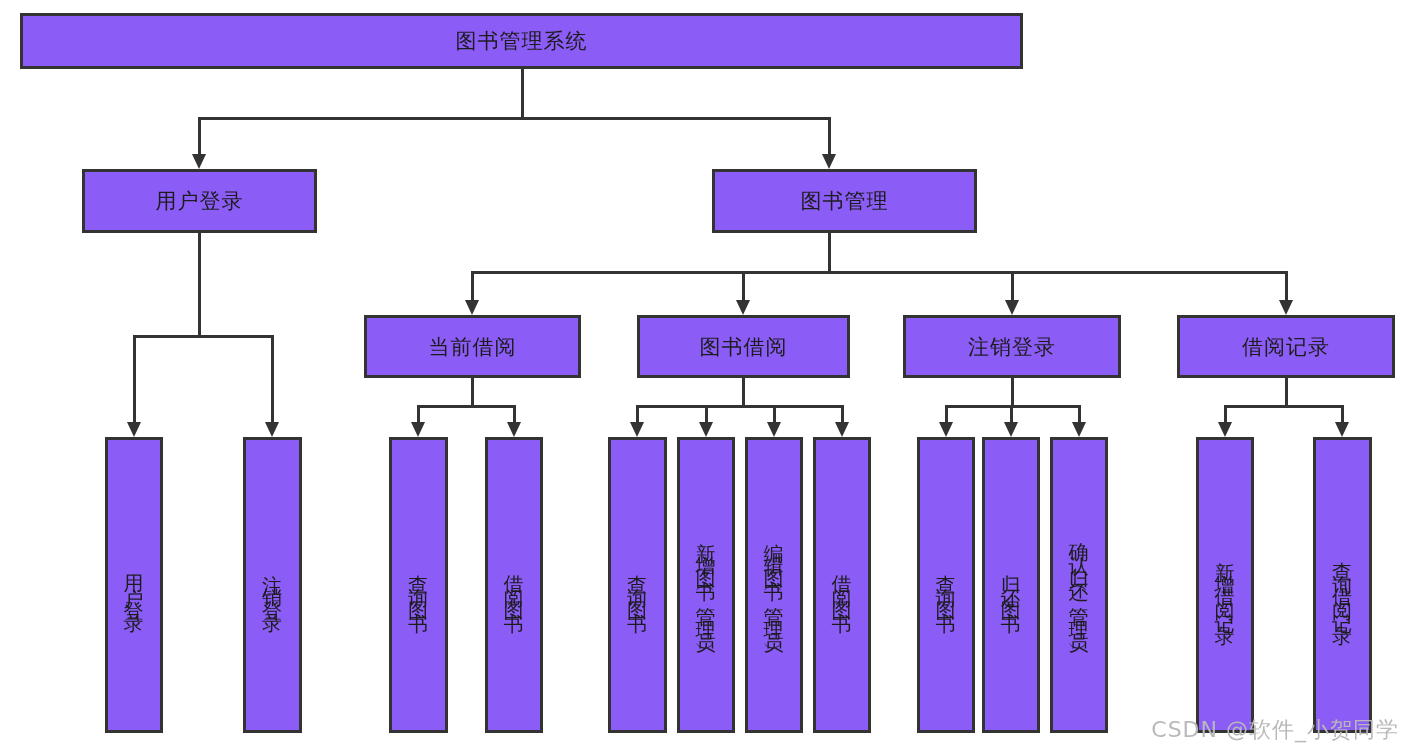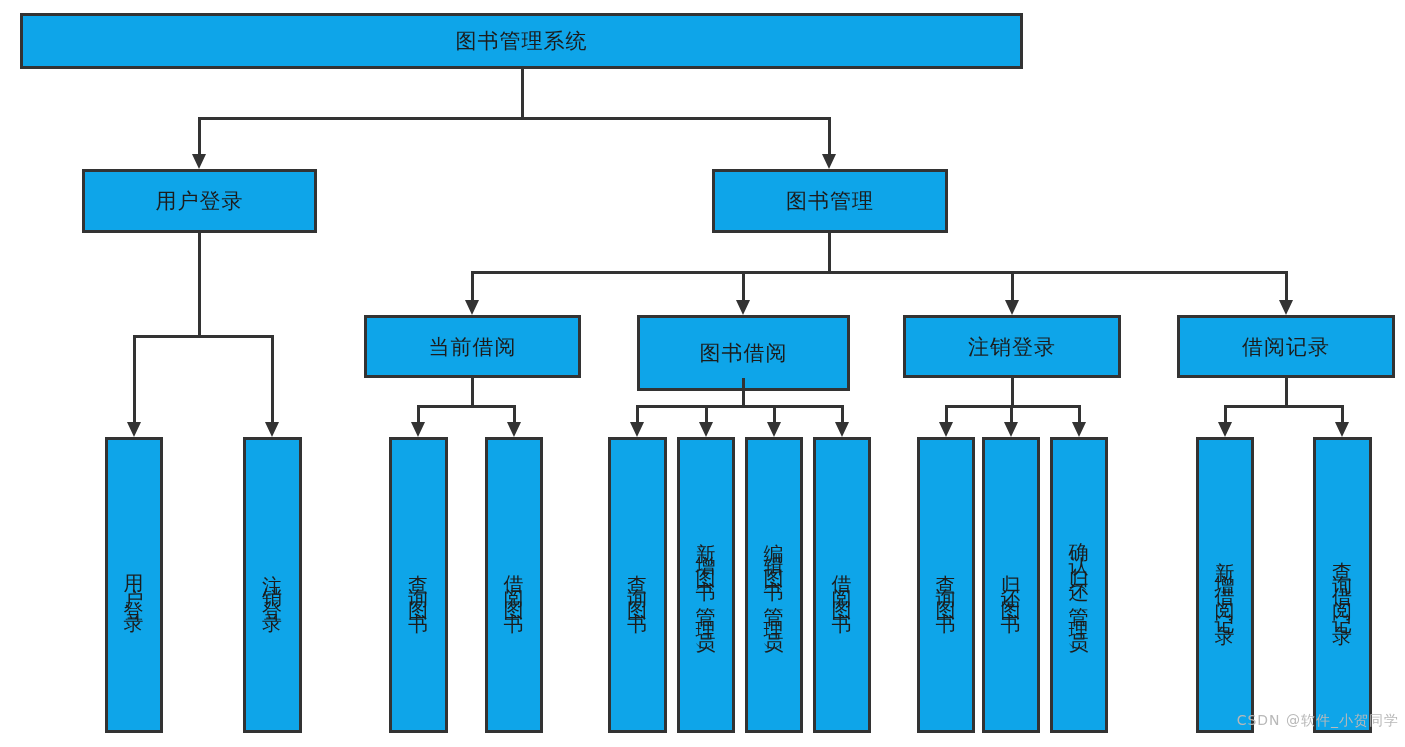--- a/index.html
+++ b/index.html
@@ -7,21 +7,21 @@
     position:relative;
     width:1405px;height:747px;
     background:var(--bg,#ffffff);
     font-family:"DejaVu Sans","Liberation Sans",sans-serif;
     overflow:hidden;
   }
   .node{
     position:absolute;
     box-sizing:border-box;
     border:3px solid var(--line,#333333);
-    background:#0ea5e9;
+    background:#8b5cf6;
     display:flex;align-items:center;justify-content:center;
     color:var(--ink,#1c1c1c);
   }
   .node .lbl{
     font-size:21px;
     letter-spacing:1px;
     white-space:nowrap;
   }
   .node.v .lbl{
     writing-mode:vertical-rl;
@@ -35,45 +35,45 @@
   .hline{height:3px;}
   .vline{width:3px;}
   .arrow{
     position:absolute;width:0;height:0;
     border-left:7px solid transparent;
     border-right:7px solid transparent;
     border-top:15px solid var(--line,#333333);
   }
   #watermark{
     position:absolute;
-    right:6px;bottom:17px;
-    font-size:14px;
+    right:6px;bottom:2px;
+    font-size:22px;
     color:var(--wm,#b9b9b9);
     letter-spacing:1px;
     white-space:nowrap;
   }
 </style>
 </head>
 <body>
 
 <div id="stage" style="--line: #333333; --ink: #1c1c1c; --bg: #ffffff; --wm: #b9b9b9;">
   <div id="nodes-layer">
       <div class="node" style="left: 20px; top: 13px; width: 1003px; height: 56px;">
         <span class="lbl">图书管理系统</span>
       </div>
       <div class="node" style="left: 82px; top: 169px; width: 235px; height: 64px;">
         <span class="lbl">用户登录</span>
       </div>
-      <div class="node" style="left: 712px; top: 169px; width: 236px; height: 64px;">
+      <div class="node" style="left: 712px; top: 169px; width: 265px; height: 64px;">
         <span class="lbl">图书管理</span>
       </div>
       <div class="node" style="left: 364px; top: 315px; width: 217px; height: 63px;">
         <span class="lbl">当前借阅</span>
       </div>
-      <div class="node" style="left: 637px; top: 315px; width: 213px; height: 76px; text-align: right;">
+      <div class="node" style="left: 637px; top: 315px; width: 213px; height: 63px; text-align: right;">
         <span class="lbl">图书借阅</span>
       </div>
       <div class="node" style="left: 903px; top: 315px; width: 218px; height: 63px;">
         <span class="lbl">注销登录</span>
       </div>
       <div class="node" style="left: 1177px; top: 315px; width: 218px; height: 63px; text-align: right;">
         <span class="lbl">借阅记录</span>
       </div>
       <div class="node v" style="left: 105px; top: 437px; width: 58px; height: 296px;">
         <span class="lbl">用户登录</span>

